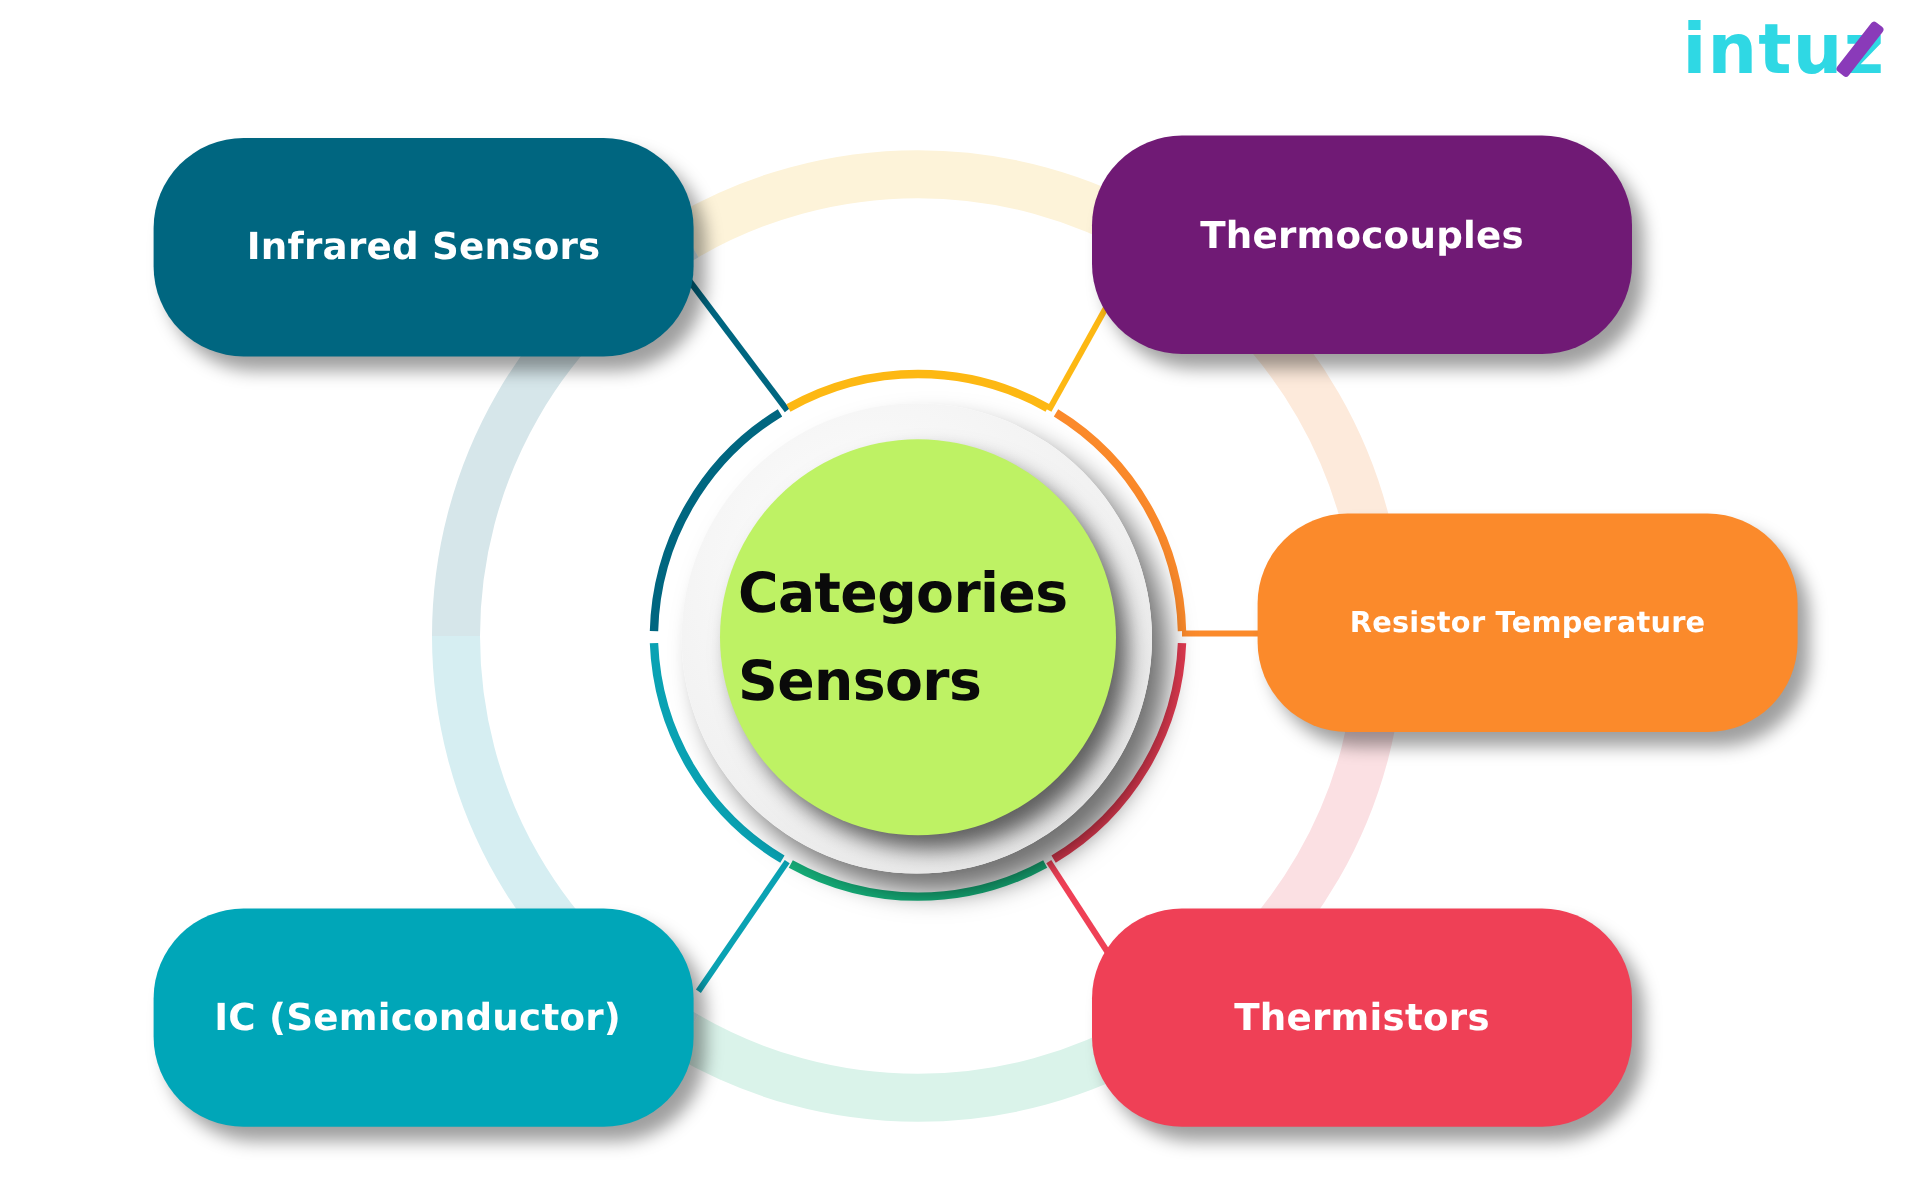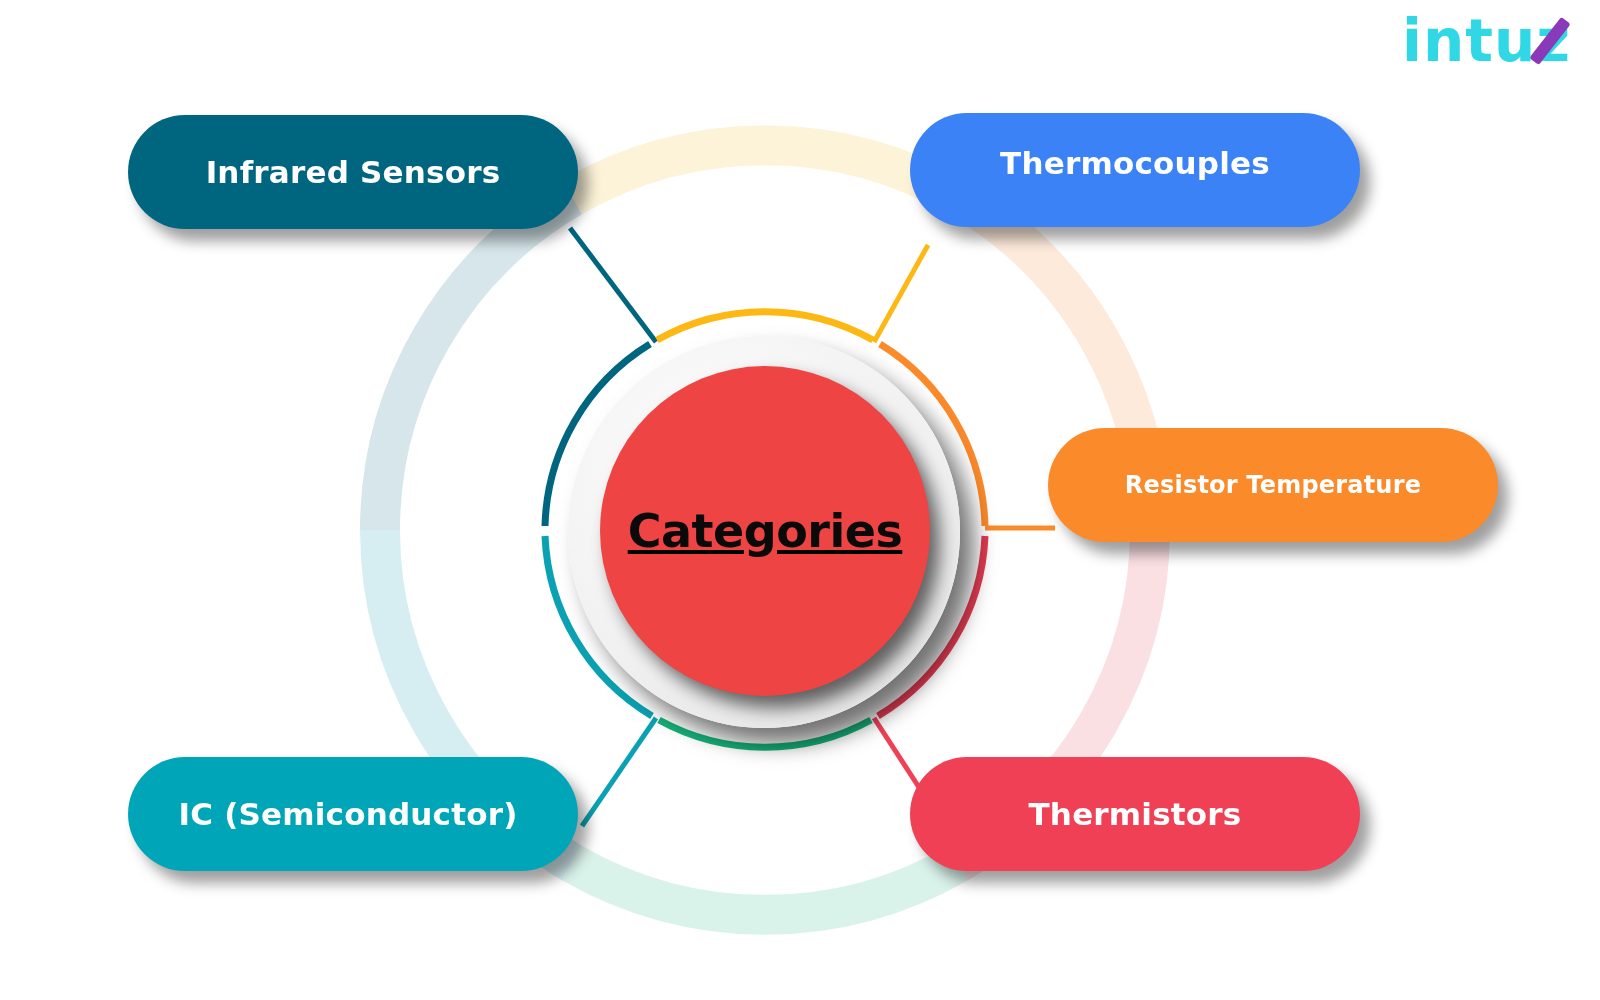--- a/index.html
+++ b/index.html
@@ -3,36 +3,36 @@
 <meta charset="utf-8">
 <style>
   html, body { margin: 0; padding: 0; }
   body {
     width: 1600px; height: 1000px; background: #ffffff; position: relative; overflow: hidden;
     font-family: "DejaVu Sans", "Liberation Sans", sans-serif;
   }
   .canvas { position: absolute; left: 0; top: 0; width: 1600px; height: 1000px; }
   svg.rings { position: absolute; left: 0; top: 0; }
   .pill {
-    position: absolute; width: 450px; height: 114px; border-radius: 75px;
+    position: absolute; width: 450px; height: 182px; border-radius: 75px;
     display: flex; align-items: center; justify-content: center; text-align: center;
     color: #ffffff; font-weight: bold; font-size: 31px; line-height: 52px;
     box-shadow: 10px 12px 14px rgba(0,0,0,0.38);
     box-sizing: border-box; padding: 0 30px; letter-spacing: 0.2px;
   }
   .center-disc-outer {
     position: absolute; left: 568px; top: 336px; width: 392px; height: 392px; border-radius: 50%;
     background: radial-gradient(circle at 40% 35%, #ffffff 0%, #f1f1f1 60%, #d9d9d9 100%);
     box-shadow: 14px 16px 22px rgba(0,0,0,0.55), -4px -4px 8px rgba(255,255,255,0.9);
   }
   .center-disc-inner {
     position: absolute; left: 600px; top: 366px; width: 330px; height: 330px; border-radius: 50%;
-    background: #ef4444;
+    background: #bef264;
     box-shadow: 10px 12px 18px rgba(0,0,0,0.6);
-    display: flex; align-items: center; justify-content: center; text-align: center; text-decoration: underline;
+    display: flex; align-items: center; justify-content: center; text-align: left;
   }
   .center-title {
     color: #0a0a0a; font-weight: bold; font-size: 46px; line-height: 73px; width: 300px;
     font-family: "DejaVu Sans", sans-serif; letter-spacing: -0.5px;
   }
   .logo {
     position: absolute; left: 1402px; top: 10px; height: 62px;
     font-family: "DejaVu Sans", sans-serif; font-weight: bold; font-size: 58px; line-height: 62px;
     color: #2fd8e4; letter-spacing: 1px;
   }
@@ -73,28 +73,29 @@
       <path d="M 871 720 A 220 220 0 0 1 659 720" stroke="#16b07a"></path>
       <path d="M 652 716 A 220 220 0 0 1 545 536" stroke="#0aa2b3"></path>
       <path d="M 545 526 A 220 220 0 0 1 650 344" stroke="#006680"></path>
     </g>
   </svg>
 
   <div class="center-disc-outer"></div>
   <div class="center-disc-inner">
     <div class="center-title">
       <div>Categories</div>
+      <div>Sensors</div>
     </div>
   </div>
 
   <div class="pill" style="left:128px; top:115px; background:#006680;">
     <span>Infrared Sensors</span>
   </div>
 
-  <div class="pill" style="left:910px; top:113px; background:#3b82f6; padding-bottom:14px;">
+  <div class="pill" style="left:910px; top:113px; background:#701a75; padding-bottom:14px;">
     <span>Thermocouples</span>
   </div>
 
   <div class="pill" style="left:1048px; top:428px; background:#fb8a2b; font-size:24px;">
     <div>
       <div>Resistor Temperature</div>
     </div>
   </div>
 
   <div class="pill" style="left:910px; top:757px; background:#ef4056;">

